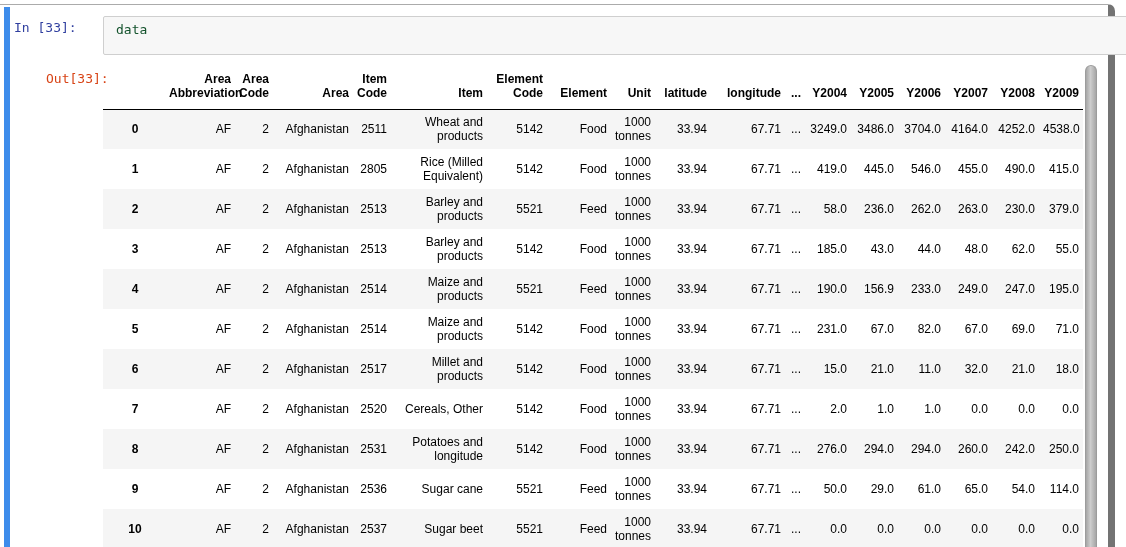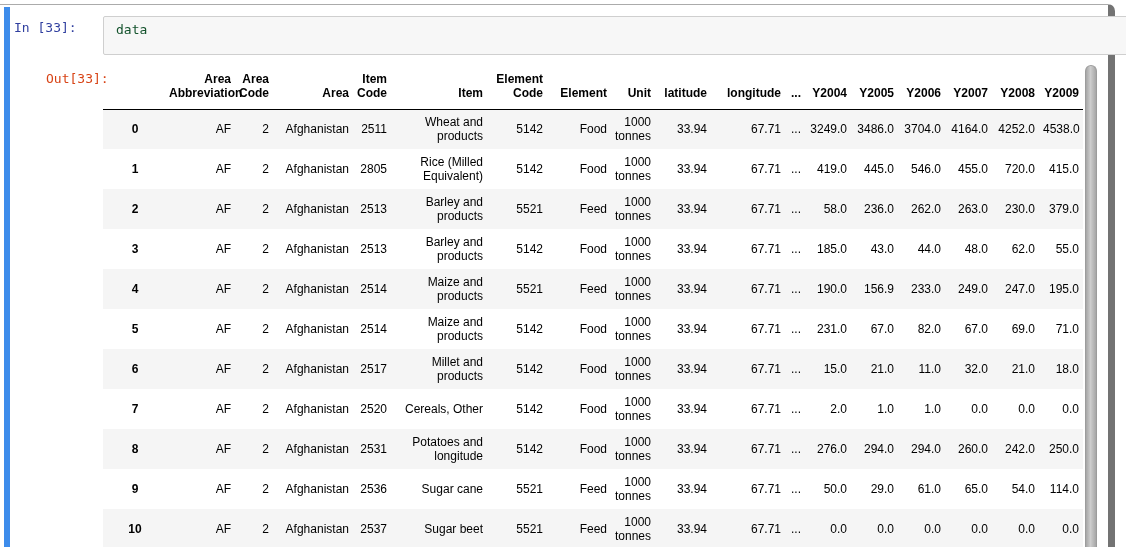--- a/index.html
+++ b/index.html
@@ -138,21 +138,21 @@
               <td>5142</td>
               <td>Food</td>
               <td>1000 tonnes</td>
               <td>33.94</td>
               <td>67.71</td>
               <td>...</td>
               <td>419.0</td>
               <td>445.0</td>
               <td>546.0</td>
               <td>455.0</td>
-              <td>720.0</td>
+              <td>490.0</td>
               <td>415.0</td>
             </tr>
             <tr>
               <th>2</th>
               <td>AF</td>
               <td>2</td>
               <td>Afghanistan</td>
               <td>2513</td>
               <td>Barley and products</td>
               <td>5521</td>

